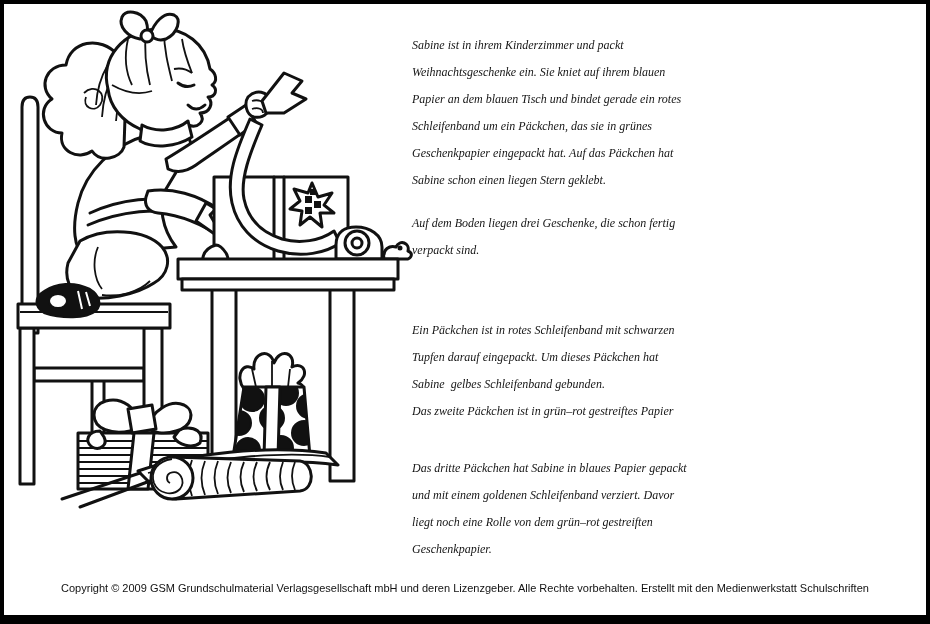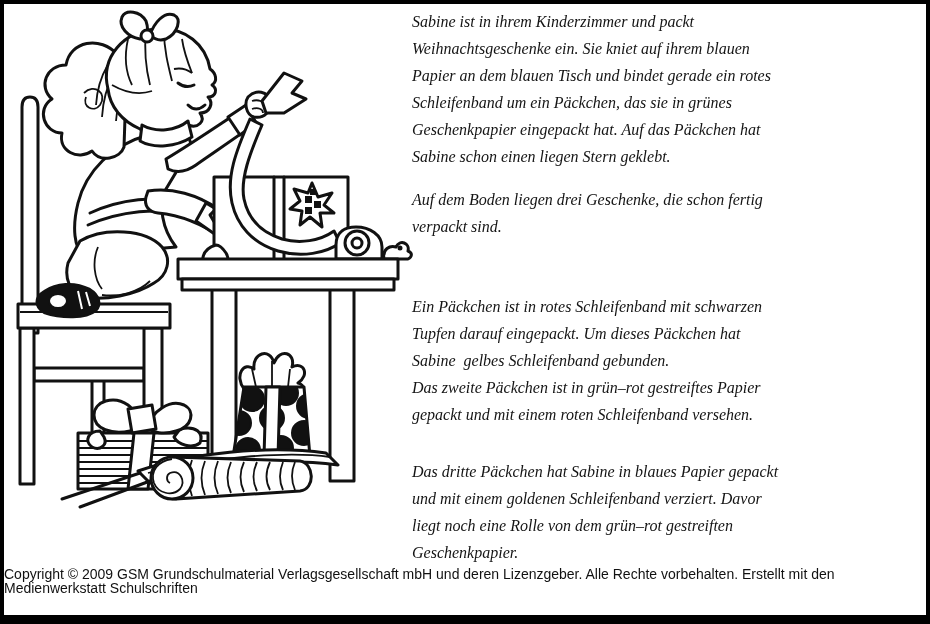--- a/index.html
+++ b/index.html
@@ -16,35 +16,35 @@
   .illustration{
     position:absolute;left:0;top:0;width:410px;height:583px;
   }
   svg .ln{stroke:#111;stroke-width:3;fill:none;stroke-linecap:round;stroke-linejoin:round;}
   svg .fw{stroke:#111;stroke-width:3;fill:#fff;stroke-linecap:round;stroke-linejoin:round;}
   svg .fb{stroke:#111;stroke-width:2;fill:#111;}
   svg .thin{stroke:#111;stroke-width:1.8;fill:none;}
   svg .wl{stroke:#fff;stroke-width:2;fill:none;}
   .textcol{
     position:absolute;left:408px;top:0;width:514px;
-    padding-top:4px;
+    padding-top:28px;
     color:#141414;
     font-style:italic;
-    font-size:16px;
+    font-size:12px;
   }
   .story-par{margin:0;}
   .par-2{margin-top:16px;}
   .par-3{margin-top:53px;}
   .par-4{margin-top:30px;}
   .line{height:27px;line-height:27px;white-space:pre;overflow:visible;}
   .footer{
     position:absolute;left:0;right:0;bottom:20px;
-    text-align:left;
+    text-align:center;
     font-family:"Liberation Sans", sans-serif;
-    font-size:14px;line-height:14px;
+    font-size:11px;line-height:14px;
     color:#111;font-style:normal;
   }
 </style>
 </head>
 <body>
 
 <div class="page">
 
   <svg class="illustration" viewBox="4 3 410 583" width="410" height="583" role="img" aria-label="Line drawing: a girl with a ponytail kneels on a chair at a table and ties a ribbon around a wrapped present with a star sticker; a tape dispenser stands on the table; on the floor lie a striped present with a bow, a polka-dot present with a bow and a roll of striped wrapping paper.">
 
@@ -195,21 +195,20 @@
     </div>
     <div class="story-par par-2">
       <div class="line">Auf dem Boden liegen drei Geschenke, die schon fertig</div>
       <div class="line">verpackt sind.</div>
     </div>
     <div class="story-par par-3">
       <div class="line">Ein Päckchen ist in rotes Schleifenband mit schwarzen</div>
       <div class="line">Tupfen darauf eingepackt. Um dieses Päckchen hat</div>
       <div class="line">Sabine  gelbes Schleifenband gebunden.</div>
       <div class="line">Das zweite Päckchen ist in grün–rot gestreiftes Papier</div>
-      <div class="line">gepackt und mit einem roten Schleifenband versehen.</div>
     </div>
     <div class="story-par par-4">
       <div class="line">Das dritte Päckchen hat Sabine in blaues Papier gepackt</div>
       <div class="line">und mit einem goldenen Schleifenband verziert. Davor</div>
       <div class="line">liegt noch eine Rolle von dem grün–rot gestreiften</div>
       <div class="line">Geschenkpapier.</div>
     </div>
   </div>
 
   <div class="footer">Copyright © 2009 GSM Grundschulmaterial Verlagsgesellschaft mbH und deren Lizenzgeber. Alle Rechte vorbehalten. Erstellt mit den Medienwerkstatt Schulschriften</div>

